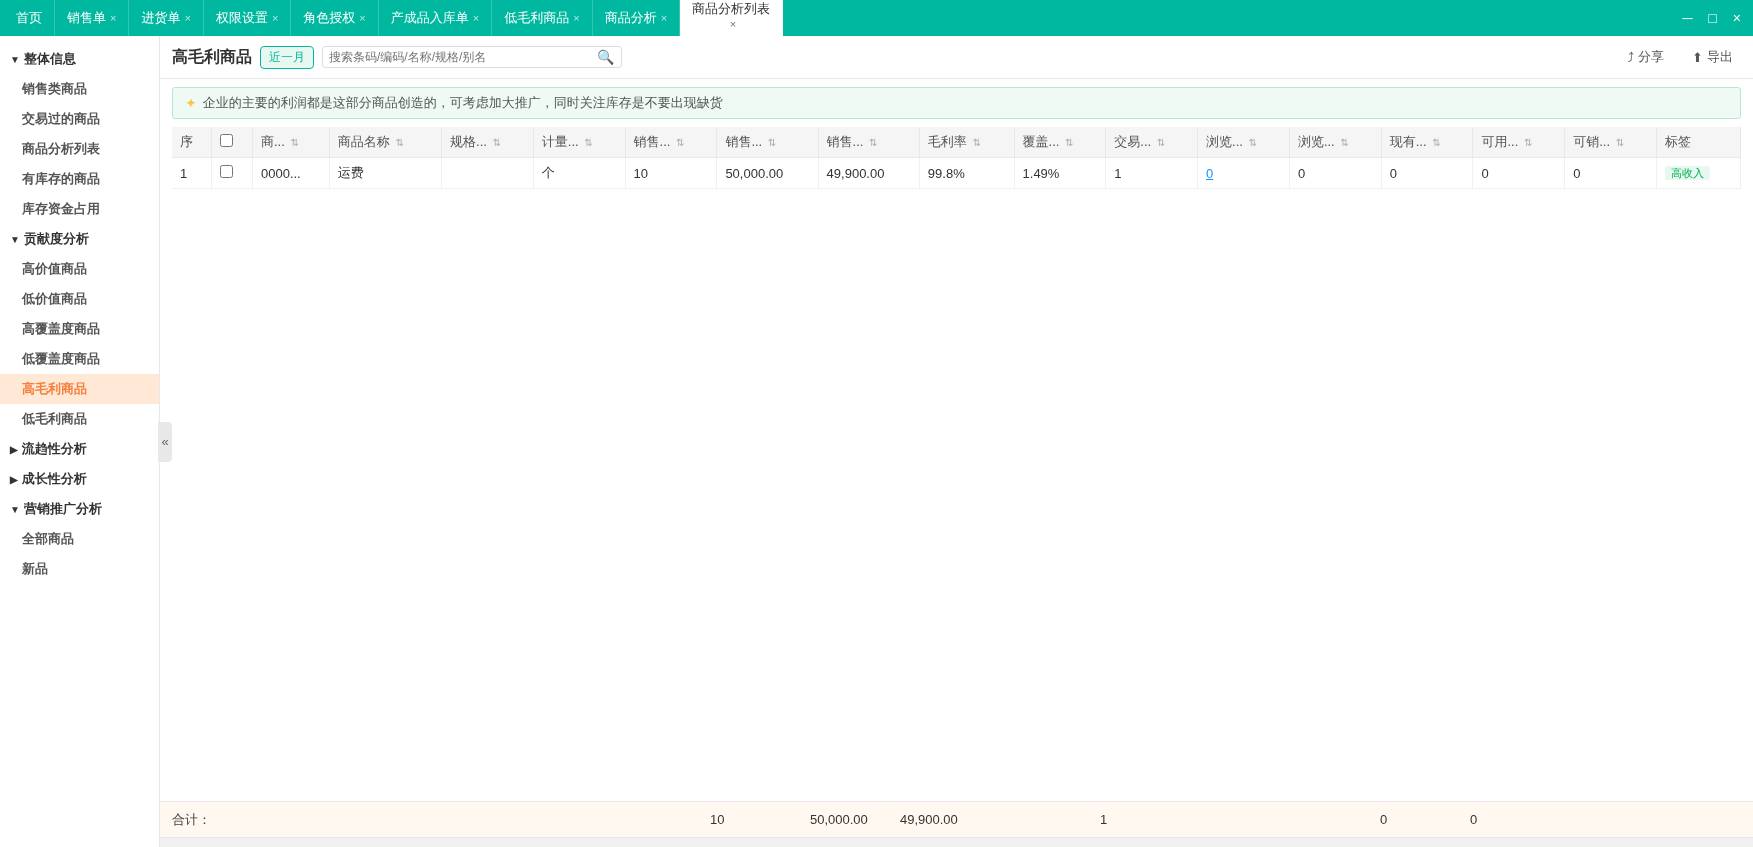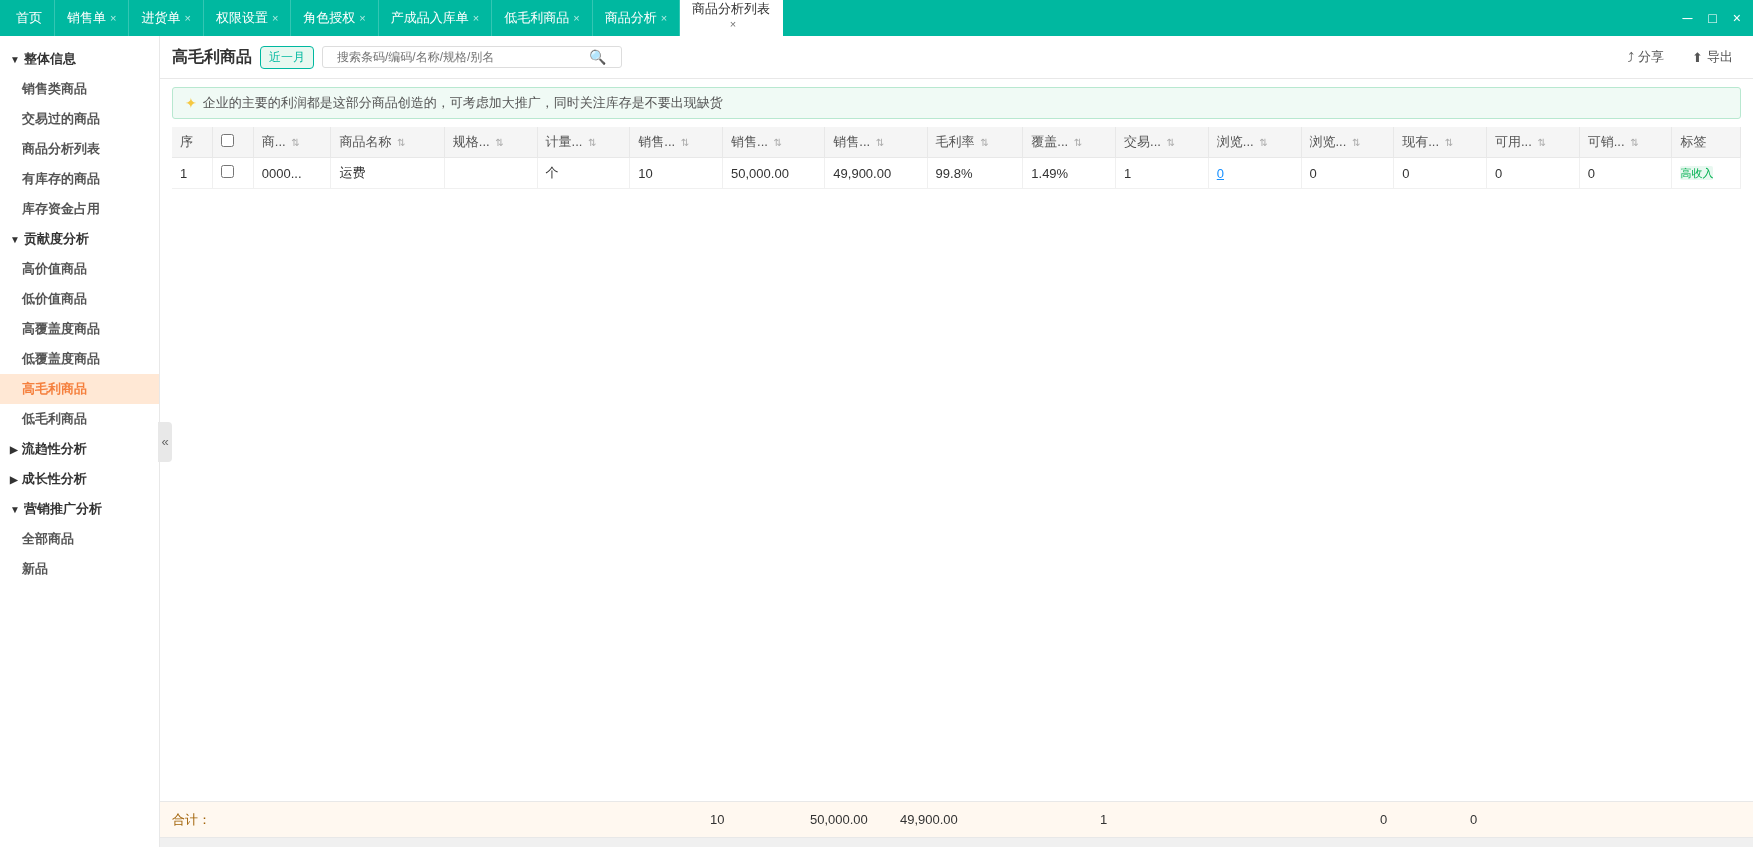--- a/index.html
+++ b/index.html
@@ -141,21 +141,21 @@
     .time-filter-btn.active {
       background: #e8f8f0;
       border-color: #00b8a0;
       color: #00b8a0;
     }
     .search-box {
       display: flex;
       align-items: center;
       border: 1px solid #ddd;
       border-radius: 3px;
-      padding: 2px 14px;
+      padding: 2px 6px;
       background: #fff;
       flex: 1;
       max-width: 300px;
     }
     .search-box input {
       border: none;
       outline: none;
       font-size: 12px;
       color: #333;
       background: transparent;
@@ -222,40 +222,40 @@
     table tbody tr { border-bottom: 1px solid #f0f0f0; }
     table tbody td {
       padding: 6px 8px;
       color: #333;
       border-right: 1px solid #f0f0f0;
       white-space: nowrap;
     }
     .tag-high-income {
       background: #e8f8f0;
       color: #00b050;
-      padding: 1px 0;
+      padding: 1px 6px;
       border-radius: 2px;
       font-size: 11px;
     }
     .link-text { color: #1890ff; text-decoration: underline; cursor: pointer; }
 
     
     .footer-total {
       display: flex;
       align-items: center;
       padding: 6px 12px;
       background: #fff8f0;
       border-top: 1px solid #e8e8e8;
       font-size: 12px;
       color: #333;
       min-height: 36px;
     }
     .footer-total .total-label {
       width: 200px;
-      color: #a16207;
+      color: #404040;
     }
     .footer-total .total-values {
       display: flex;
       gap: 0;
     }
     .total-cell {
       padding: 0 8px;
       min-width: 90px;
       text-align: left;
     }

